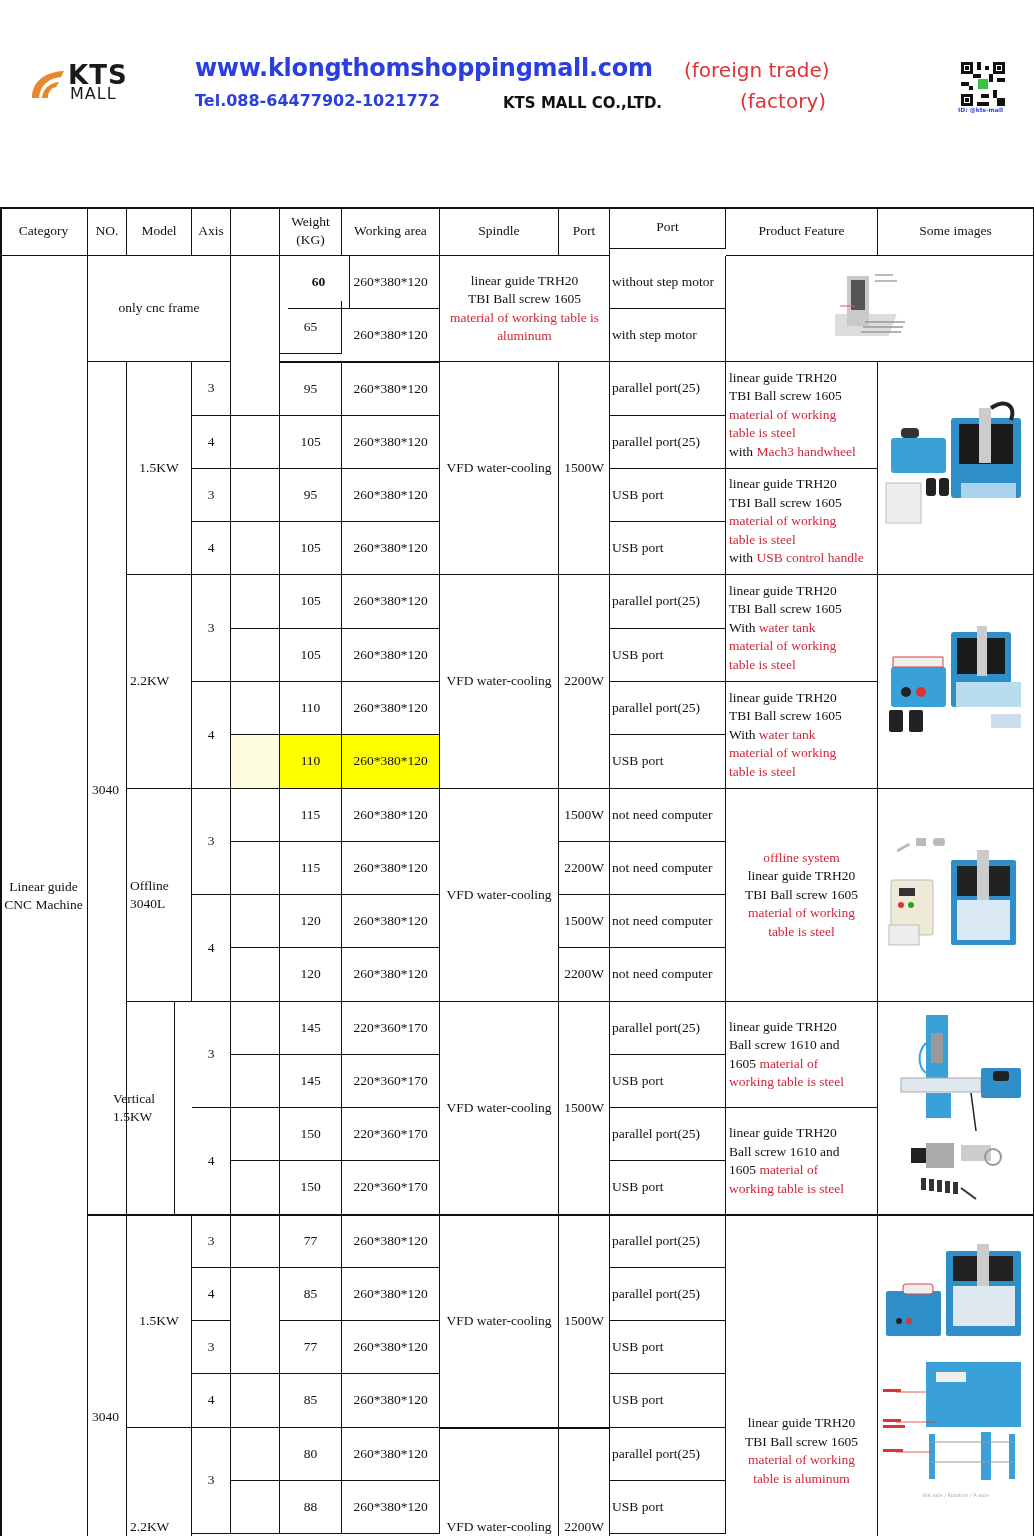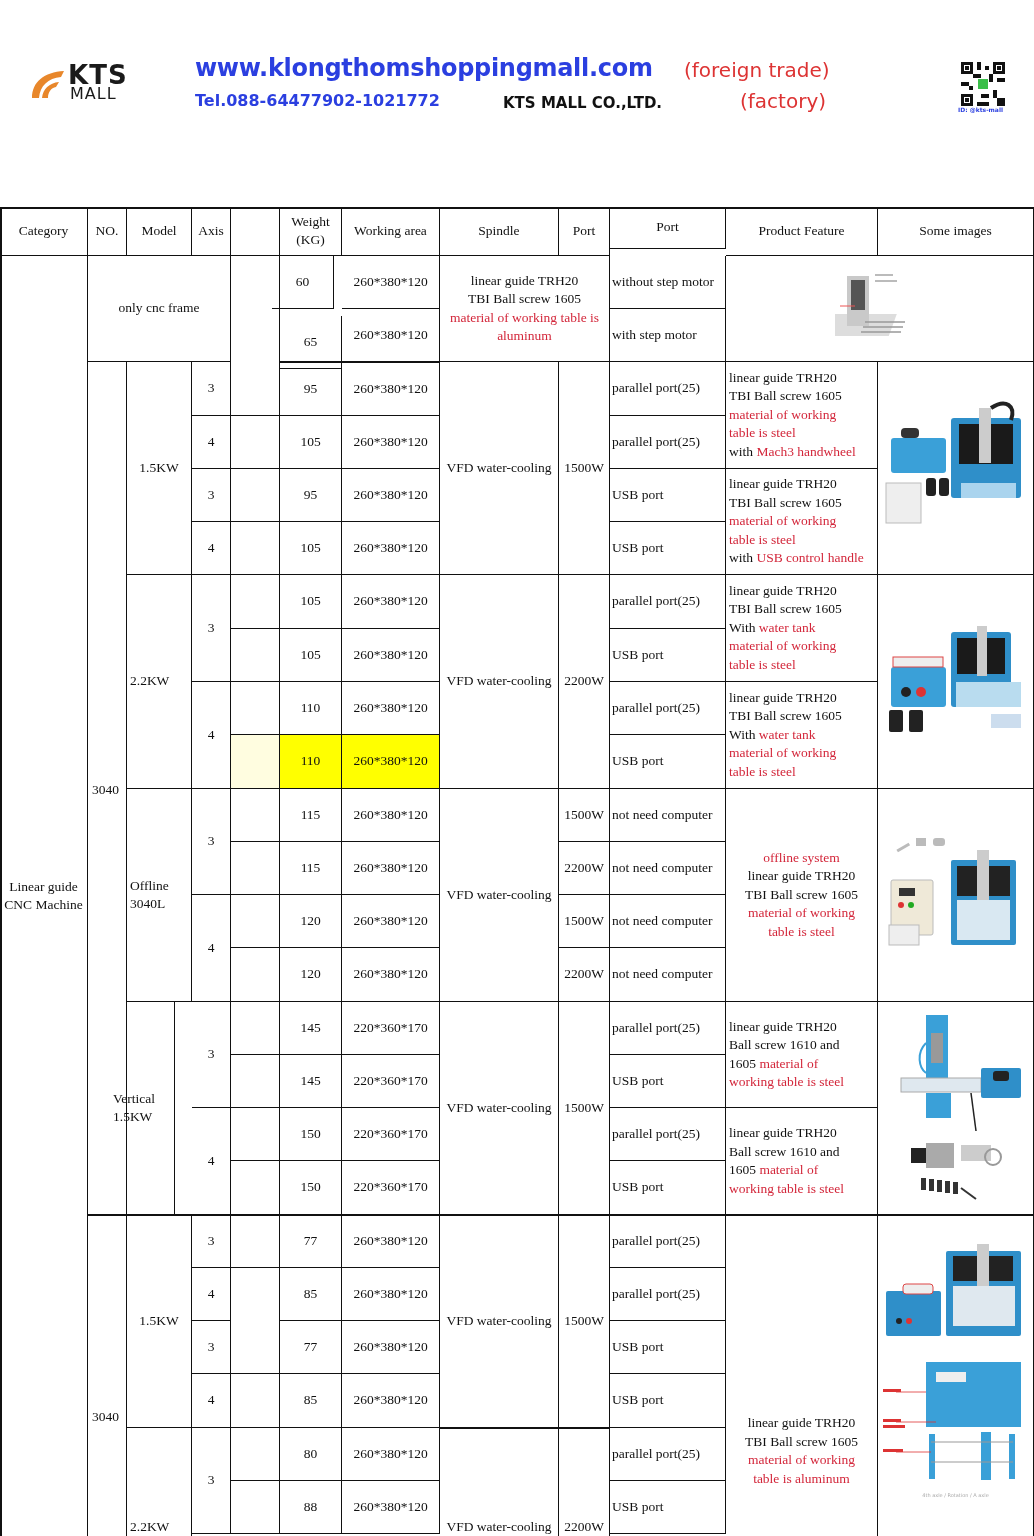--- a/index.html
+++ b/index.html
@@ -81,23 +81,23 @@
 <div class="c" style="left:610px;top:207px;width:116px;height:42px;">Port</div>
 <div class="c" style="left:726px;top:207px;width:152px;height:49px;">Product Feature</div>
 <div class="c" style="left:878px;top:207px;width:156px;height:49px;text-align:center;">Some images</div>
 
 <div class="c" style="left:0;top:256px;width:88px;height:1280px;border-bottom:none;">
     <span style="display:block;width:84px;">Linear guide CNC Machine</span>
   </div>
 
 <div class="c" style="left:88px;top:256px;width:143px;height:106px;">only cnc frame</div>
 <div class="c" style="left:231px;top:256px;width:49px;height:106px;border-bottom:none;"></div>
-<div class="c" style="left:272px;top:256px;width:62px;height:53px;">60</div>
+<div class="c" style="left:288px;top:256px;width:62px;height:53px;font-weight:bold;">60</div>
 <div class="c" style="left:342px;top:256px;width:98px;height:53px;">260*380*120</div>
-<div class="c" style="left:280px;top:316px;width:62px;height:53px;">65</div>
+<div class="c" style="left:280px;top:301px;width:62px;height:53px;">65</div>
 <div class="c" style="left:342px;top:309px;width:98px;height:53px;">260*380*120</div>
 <div class="c" style="left:440px;top:256px;width:170px;height:106px;flex-direction:column;">
   <span style="display:block;width:130px;">linear guide TRH20 TBI Ball screw 1605</span>
   <span class="red" style="display:block;width:166px;">material of working table is aluminum</span>
 </div>
 <div class="c l" style="left:610px;top:256px;width:116px;height:53px;">without step motor</div>
 <div class="c l" style="left:610px;top:309px;width:116px;height:53px;">with step motor</div>
 <div class="c" style="left:726px;top:256px;width:308px;height:106px;">
   <svg width="90" height="90" viewBox="0 0 90 90">
     <rect x="10" y="50" width="70" height="22" fill="#ddd" transform="skewX(-20)"></rect>

